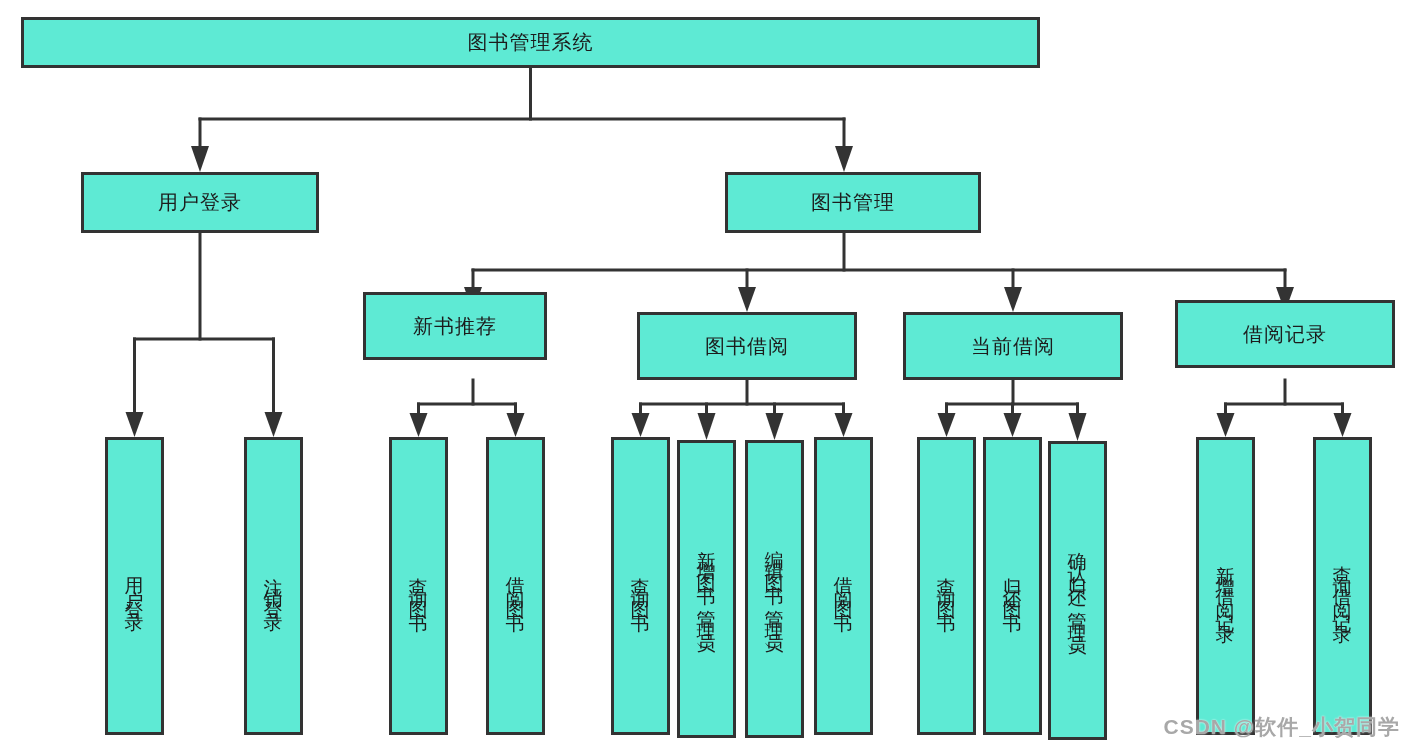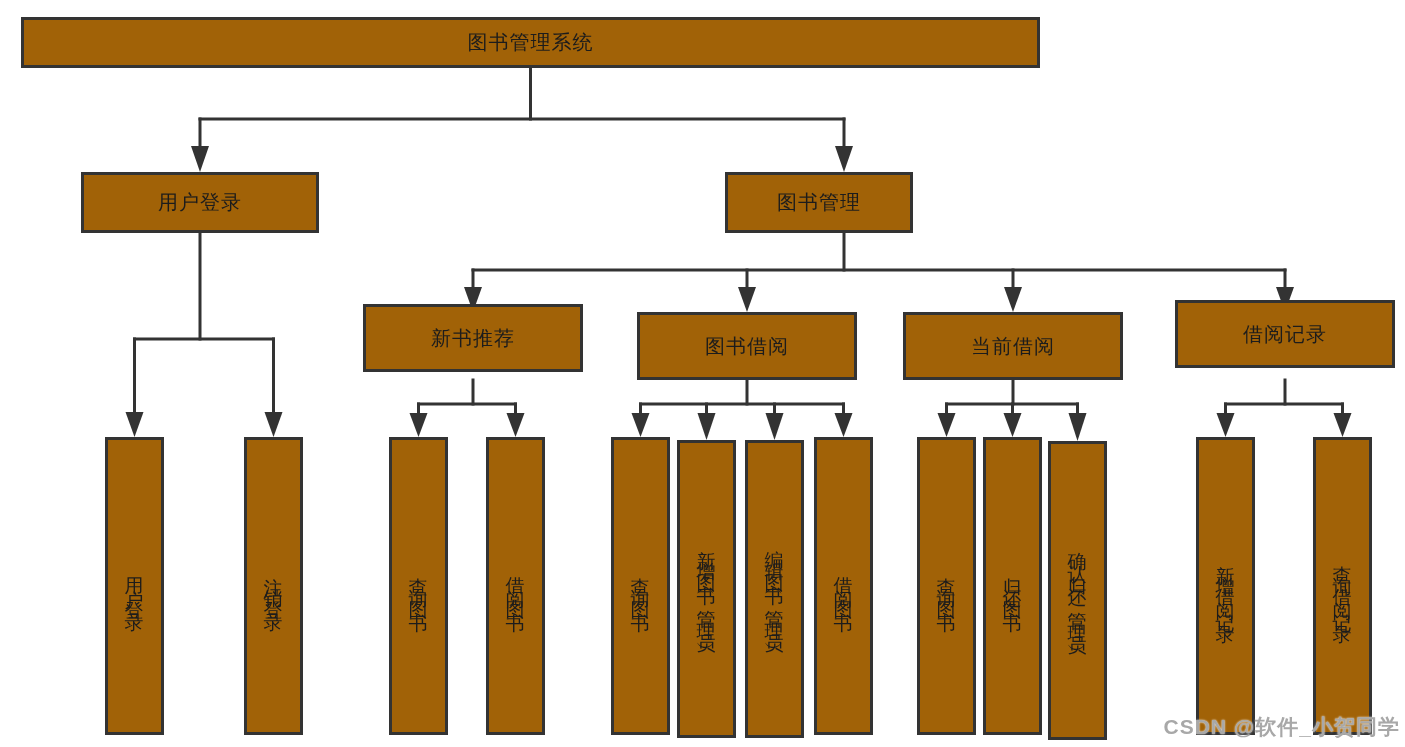--- a/index.html
+++ b/index.html
@@ -10,21 +10,21 @@
   }
   *{margin:0;padding:0;box-sizing:border-box;}
   body{background:var(--bg);font-family:"Liberation Sans","DejaVu Sans",sans-serif;}
   .stage{
     position:relative;width:1405px;height:747px;background:var(--bg);overflow:hidden;
   }
   .connector{position:absolute;left:0;top:0;z-index:1;}
   .connector line{stroke:var(--line-color);stroke-width:3;stroke-linecap:square;}
   .connector polygon{fill:var(--line-color);}
   .box{
-    position:absolute;background:#a16207;border:3px solid var(--line-color);
+    position:absolute;background:#5eead4;border:3px solid var(--line-color);
     display:flex;align-items:center;justify-content:center;
     color:var(--text-color);z-index:2;
   }
   .hbox span{font-size:20px;letter-spacing:1px;white-space:nowrap;}
   .v-text{
     writing-mode:vertical-rl;text-orientation:mixed;
     font-size:19px;line-height:1;letter-spacing:12px;
     white-space:nowrap;
   }
   .watermark{
@@ -114,25 +114,25 @@
     </g>
   </svg>
 
   <div class="box hbox" style="left:21px;top:17px;width:1019px;height:51px">
     <span>图书管理系统</span>
   </div>
 
   <div class="box hbox" style="left:81px;top:172px;width:238px;height:61px">
     <span>用户登录</span>
   </div>
-  <div class="box hbox" style="left:725px;top:172px;width:188px;height:61px">
+  <div class="box hbox" style="left:725px;top:172px;width:256px;height:61px">
     <span>图书管理</span>
   </div>
 
-  <div class="box hbox" style="left:363px;top:304px;width:220px;height:68px">
+  <div class="box hbox" style="left:363px;top:292px;width:184px;height:68px">
     <span>新书推荐</span>
   </div>
   <div class="box hbox" style="left:637px;top:312px;width:220px;height:68px">
     <span>图书借阅</span>
   </div>
   <div class="box hbox" style="left:903px;top:312px;width:220px;height:68px">
     <span>当前借阅</span>
   </div>
   <div class="box hbox" style="left:1175px;top:300px;width:220px;height:68px">
     <span>借阅记录</span>

